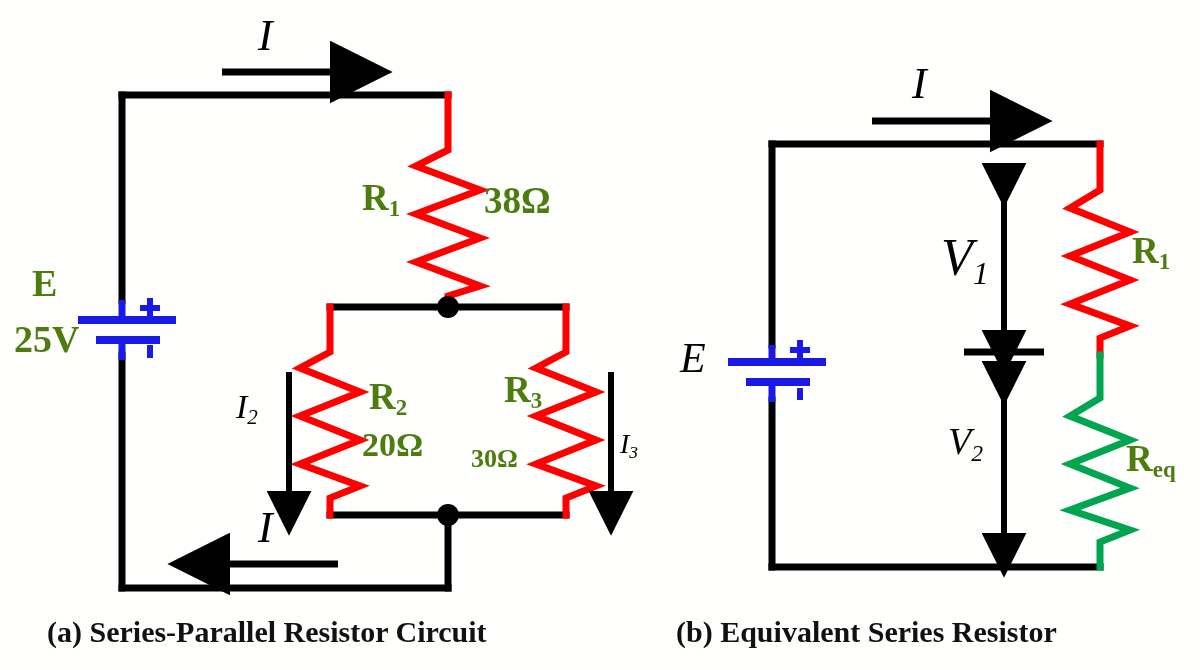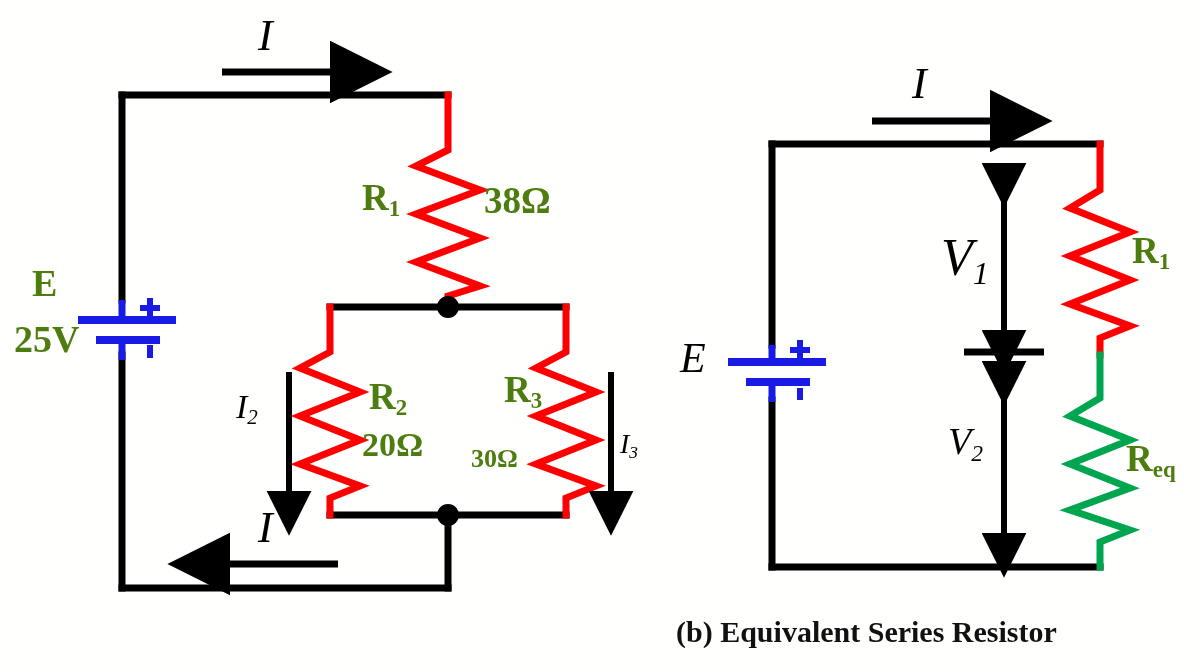--- a/index.html
+++ b/index.html
@@ -159,15 +159,16 @@
   <div class="lbl serif-i" style="left:680px;top:337px;font-size:42px;">E</div>
 
   <div class="lbl serif-i" style="left:912px;top:62px;font-size:44px;">I</div>
 
   <div class="lbl serif-i" style="left:941px;top:232px;font-size:52px;"><span>V</span><span class="sub-i">1</span></div>
   <div class="lbl serif-i" style="left:948px;top:422px;font-size:38px;"><span>V</span><span class="sub-i">2</span></div>
 
   <div class="lbl serif-b" style="left:1132px;top:232px;font-size:37px;"><span>R</span><span class="sub">1</span></div>
   <div class="lbl serif-b" style="left:1126px;top:440px;font-size:37px;"><span>R</span><span class="sub">eq</span></div>
 
+  <div class="lbl caption" style="left:47px;top:617px;">(a) Series-Parallel Resistor Circuit</div>
   <div class="lbl caption" style="left:676px;top:617px;">(b) Equivalent Series Resistor</div>
 
 </div>
 
 </body></html>

